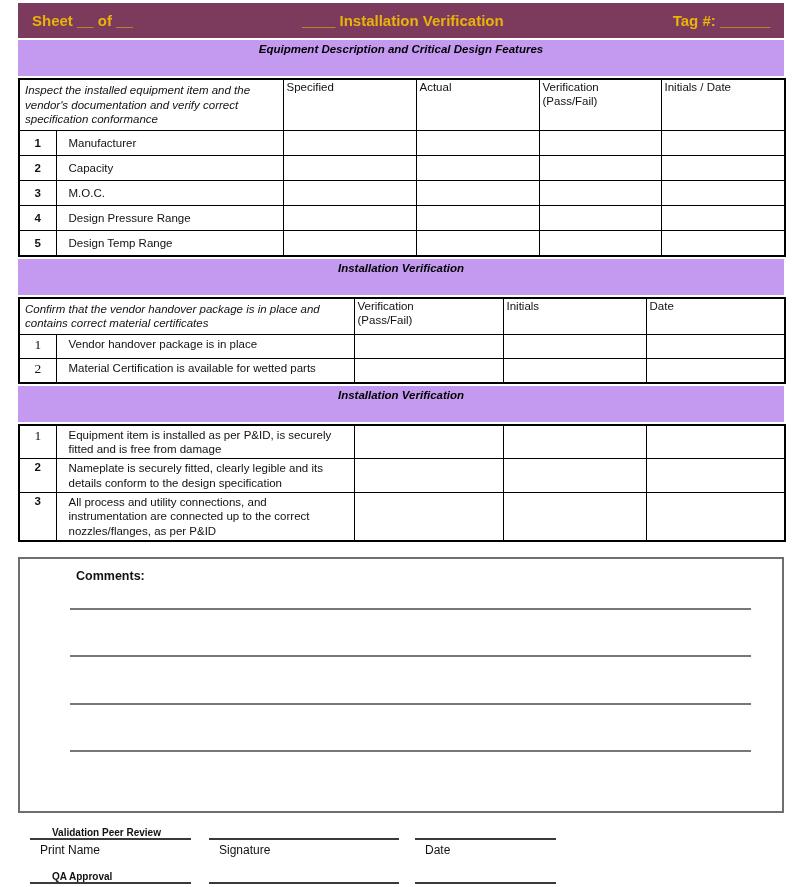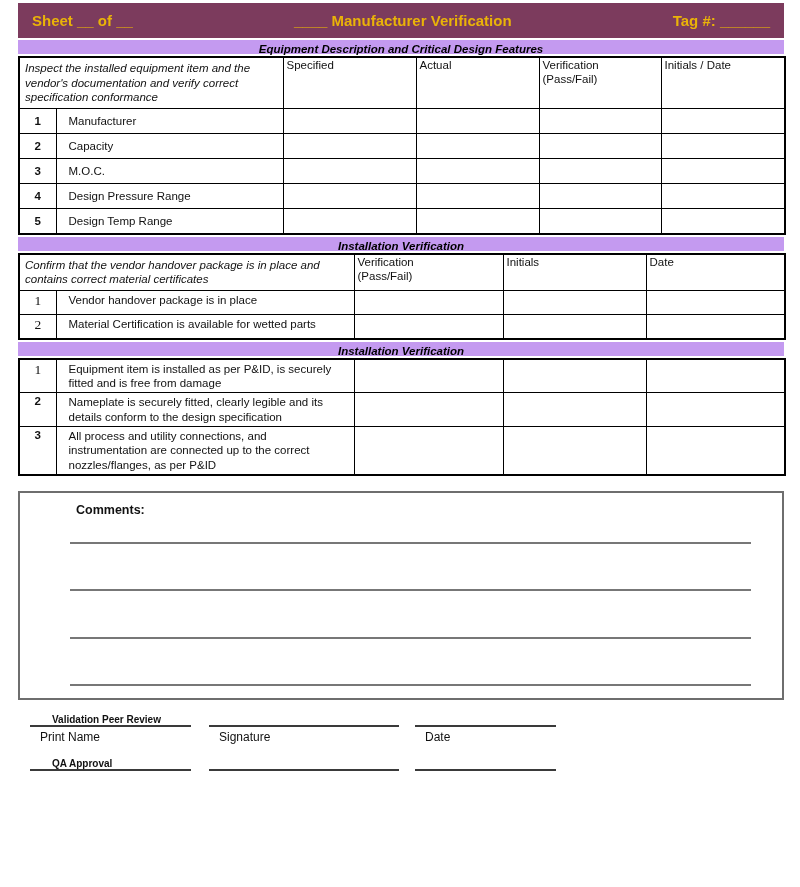--- a/index.html
+++ b/index.html
@@ -7,21 +7,21 @@
   .page{padding:3px 16px 0 18px;box-sizing:border-box;width:800px;}
 
   
   .topbar{height:35px;background:#7c3b5d;color:#eab308;display:flex;align-items:center;
           font-weight:bold;font-size:15px;padding:0 14px;box-sizing:border-box;}
   .topbar .left{white-space:nowrap;}
   .topbar .center{flex:1;text-align:center;white-space:nowrap;}
   .topbar .right{white-space:nowrap;}
 
   
-  .band{height:14px;line-height:18px;background:#c49af0;color:#000;text-align:center;
+  .band{height:36px;line-height:18px;background:#c49af0;color:#000;text-align:center;
         font-weight:bold;font-style:italic;font-size:11.5px;margin:2px 0;}
 
   
   table{border-collapse:collapse;table-layout:fixed;width:766px;}
   td{border:1px solid #000;font-size:11.5px;vertical-align:top;padding:2px 6px;
      box-sizing:border-box;overflow:hidden;}
   table{border:2px solid #000;}
   .instr{font-style:italic;white-space:pre-line;padding:3px 5px;line-height:1.28;}
   .ch{text-align:left;white-space:pre-line;padding:0 3px;line-height:1.25;}
   .t1 .hrow td{height:48px;margin-left:46px;}
@@ -30,42 +30,42 @@
   .serif{font-family:"Liberation Serif",serif;font-weight:normal;font-size:13.5px;}
   .lbl{padding-left:12px;}
   .t23 .hrow td{height:29px;}
   .t2 .drow td{height:24px;}
   .t3 .r1 td{height:28px;}
   .t3 .r2 td{height:27px;}
   .t3 .r3 td{height:41px;}
   .t23 .lbl{line-height:1.25;}
 
   
-  .comments-box{margin-top:15px;height:209px;border:2px solid #6e6e6e;position:relative;
+  .comments-box{margin-top:15px;height:256px;border:2px solid #6e6e6e;position:relative;
                 box-sizing:border-box;}
   .comments-label{position:absolute;left:56px;top:10px;font-weight:bold;font-size:12.5px;}
   .cline{position:absolute;left:50px;right:31px;border-top:2px solid #777;}
   .cl1{top:49px;} .cl2{top:96px;} .cl3{top:144px;} .cl4{top:191px;}
 
   
   .sig-heading{margin:14px 0 0 34px;font-weight:bold;font-size:10px;}
   .sigrow{display:flex;margin-left:12px;}
   .sigcol{border-top:2px solid #3a3a3a;padding:3px 0 0 10px;font-size:12px;box-sizing:border-box;}
   .sc1{width:161px;margin-right:18px;}
   .sc2{width:190px;margin-right:16px;}
   .sc3{width:141px;}
 </style>
 </head>
 <body>
 
 <div class="page">
 
   <div class="topbar">
     <span class="left">Sheet __ of __</span>
-    <span class="center">____ Manufacturer Verification</span>
+    <span class="center">____ Installation Verification</span>
     <span class="right">Tag #: ______</span>
   </div>
 
   <div class="band">Equipment Description and Critical Design Features</div>
   <table class="t1">
     <colgroup>
         <col style="width:37px">
         <col style="width:227px">
         <col style="width:133px">
         <col style="width:123px">

